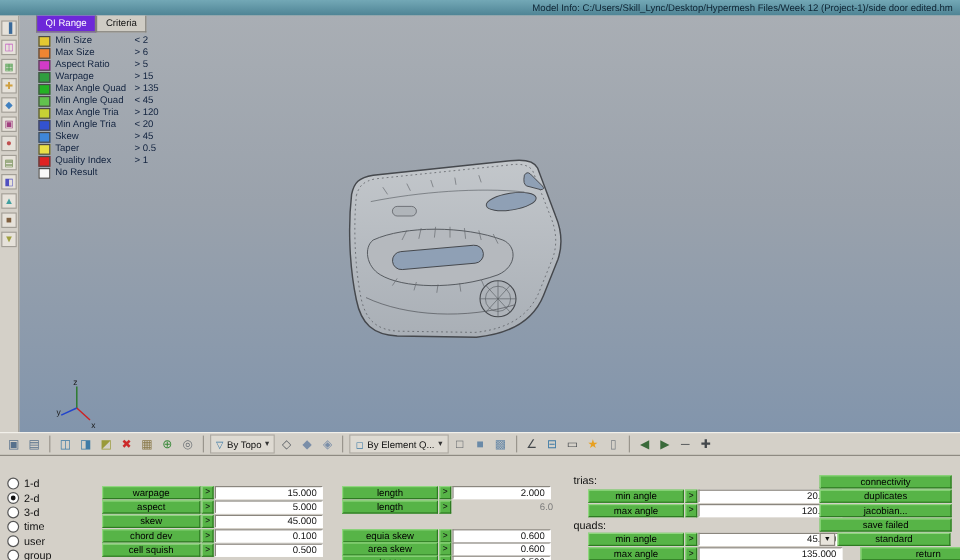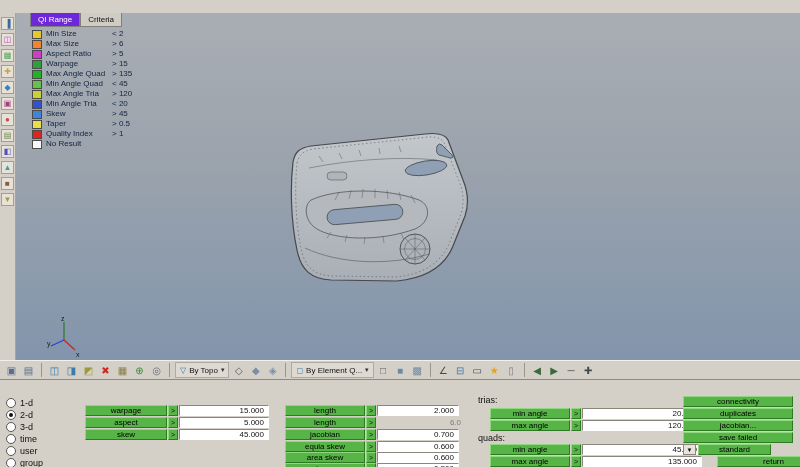--- a/index.html
+++ b/index.html
@@ -42,36 +42,39 @@
   
   .panel{position:absolute;left:0;top:379px;width:800px;height:88px;background:#d4d0c8;
          border-top:1px solid #8e8a82;box-sizing:border-box;}
   .radio-row{position:absolute;left:6px;display:flex;align-items:center;gap:4px;font-size:9px;
              height:10px;cursor:pointer;}
   .rb{width:8px;height:8px;border-radius:50%;border:1px solid #555;background:#fff;position:relative;flex:none;}
   .sel .rb::after{content:"";position:absolute;left:2px;top:2px;width:4px;height:4px;background:#111;border-radius:50%;}
   .prow{position:absolute;display:flex;align-items:center;height:11px;}
   .gbtn{height:11px;background:#57b447;border:1px solid;border-color:#90d77f #2e7a22 #2e7a22 #90d77f;
         font-size:8px;font-family:inherit;color:#000;padding:0;cursor:pointer;line-height:9px;flex:none;}
-  .w82{width:82px;}.w80{width:80px;}.w110{width:110px;}.w94{width:73px;}.w77{width:89px;padding-left:24px;}
+  .w82{width:82px;}.w80{width:80px;}.w110{width:110px;}.w94{width:94px;}.w77{width:89px;padding-left:24px;}
   .gsep{width:10px;height:11px;background:#57b447;border:1px solid;border-color:#90d77f #2e7a22 #2e7a22 #90d77f;
         font-size:7px;text-align:center;line-height:10px;margin:0 1px;cursor:pointer;box-sizing:border-box;flex:none;}
   .field{height:9px;border:1px solid;border-color:#8a867e #ffffff #ffffff #8a867e;background:#fff;
          font-size:8px;font-family:inherit;text-align:right;padding:0 4px;color:#111;flex:none;}
   .f88{width:80px;}.f80{width:72px;}.f118{width:110px;}
   .disval{width:80px;font-size:8px;color:#7c7c7c;text-align:right;padding:0 4px;flex:none;}
   .sec-label{position:absolute;font-size:9px;color:#111;}
   .ddbox{width:13px;height:11px;background:#e8e4dc;border:1px solid #8a867e;font-size:6px;text-align:center;
          line-height:11px;cursor:pointer;box-sizing:border-box;flex:none;}
 </style>
 </head>
 <body>
 
 <div class="app">
 
+  <div class="header">
+    <span class="model-info">Model Info: C:/Users/Skill_Lync/Desktop/Hypermesh Files/Week 12 (Project-1)/side door edited.hm</span>
+  </div>
 
   <div class="tabs">
     <div class="tab active">QI Range</div>
     <div class="tab">Criteria</div>
   </div>
 
   <div class="left-toolbar">
     <span class="ltool" style="color: rgb(58, 106, 154);">▐</span>
     <span class="ltool" style="color: rgb(192, 80, 192);">◫</span>
     <span class="ltool" style="color: rgb(80, 160, 80);">▦</span>
@@ -290,35 +293,40 @@
     <div class="prow" style="left:85px;top:37px">
         <button class="gbtn w82">aspect</button>
         <span class="gsep">&gt;</span>
         <input class="field f88" readonly="" value="5.000" style="">
       </div>
     <div class="prow" style="left:85px;top:49px">
         <button class="gbtn w82">skew</button>
         <span class="gsep">&gt;</span>
         <input class="field f88" readonly="" value="45.000" style="">
       </div>
+    <div class="prow" style="left:85px;top:61px">
+        <button class="gbtn w82">chord dev</button>
+        <span class="gsep">&gt;</span>
+        <input class="field f88" readonly="" value="0.100" style="">
+      </div>
+    <div class="prow" style="left:85px;top:73px">
+        <button class="gbtn w82">cell squish</button>
+        <span class="gsep">&gt;</span>
+        <input class="field f88" readonly="" value="0.500" style="">
+      </div>
 
     <div class="prow" style="left:285px;top:25px">
         <button class="gbtn w80">length</button>
         <span class="gsep">&gt;</span>
         <input class="field f80" readonly="" value="2.000" style="">
       </div>
     <div class="prow" style="left:285px;top:37px">
         <button class="gbtn w80">length</button>
         <span class="gsep">&gt;</span>
         <span class="disval">6.0</span>
-      </div>
-    <div class="prow" style="left:285px;top:49px">
-        <button class="gbtn w80">jacobian</button>
-        <span class="gsep">&gt;</span>
-        <input class="field f80" readonly="" value="0.700" style="">
       </div>
     <div class="prow" style="left:285px;top:61px">
         <button class="gbtn w80">equia skew</button>
         <span class="gsep">&gt;</span>
         <input class="field f80" readonly="" value="0.600" style="">
       </div>
     <div class="prow" style="left:285px;top:72px">
         <button class="gbtn w80">area skew</button>
         <span class="gsep">&gt;</span>
         <input class="field f80" readonly="" value="0.600" style="">

